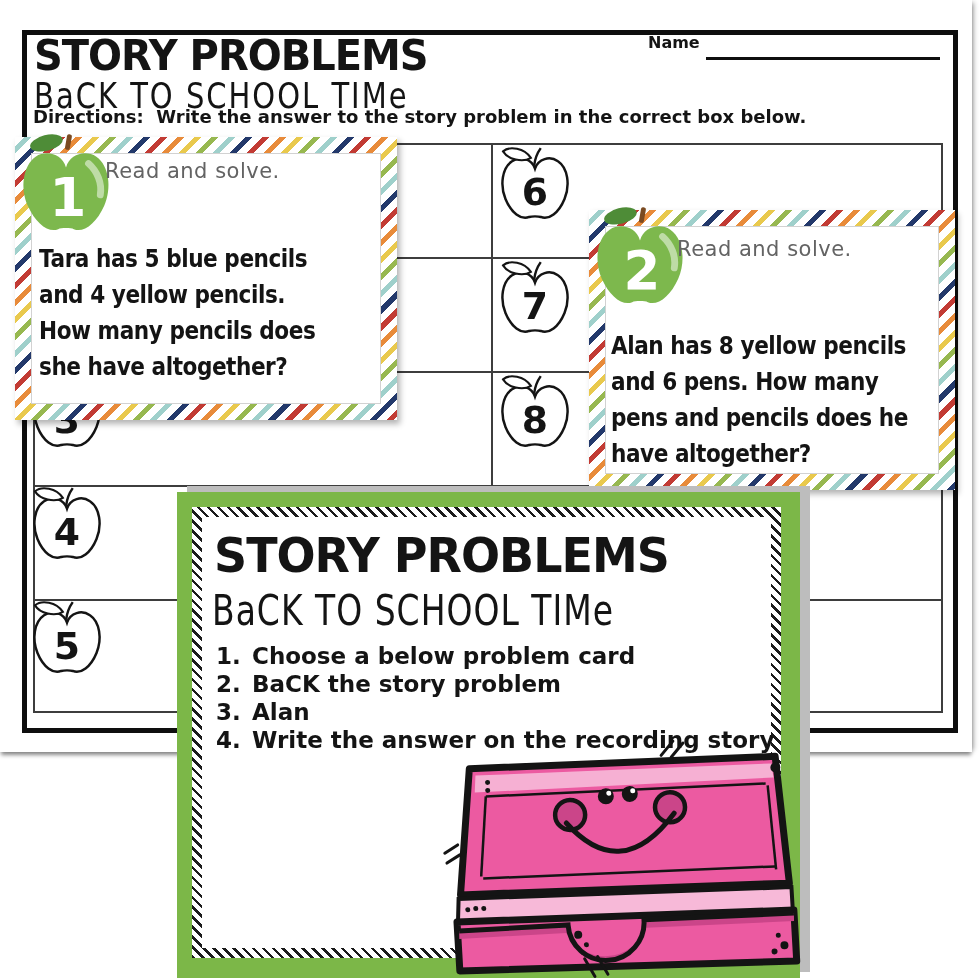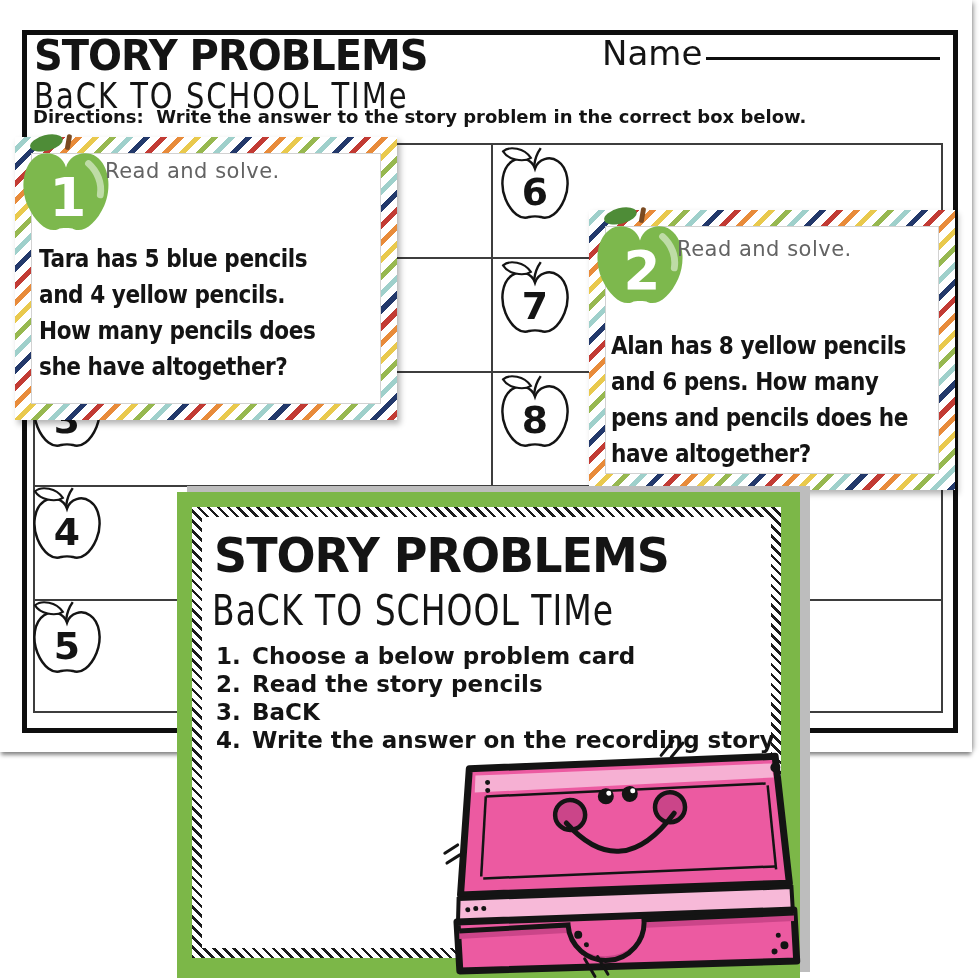--- a/index.html
+++ b/index.html
@@ -9,21 +9,21 @@
   
   .sheet{position:absolute;left:0;top:0;width:972px;height:752px;background:#fff;z-index:1;
          box-shadow:0 4px 4px -1px rgba(0,0,0,.45),4px 0 5px -2px rgba(0,0,0,.28);}
   .sheet-border{position:absolute;left:22px;top:30px;width:936px;height:703px;
                 border:5px solid #0e0e0e;box-sizing:border-box;}
   .sheet-title{position:absolute;left:34px;top:30px;font-size:40px;font-weight:bold;
                letter-spacing:-1px;transform:scaleY(1.08);transform-origin:left top;white-space:nowrap;}
   .sheet-subtitle{position:absolute;left:34px;top:74px;font-size:29px;font-weight:400;
                   letter-spacing:2px;transform:scaleY(1.25);transform-origin:left top;white-space:nowrap;}
   .sheet-directions{position:absolute;left:33px;top:106px;font-size:18px;font-weight:bold;white-space:pre;}
-  .name-label{position:absolute;left:602px;top:33px;font-size:34px;font-weight:normal;}
+  .name-label{position:absolute;left:648px;top:33px;font-size:16px;font-weight:bold;}
   .name-line{position:absolute;left:706px;top:57px;width:234px;height:3px;background:#0e0e0e;}
 
   .grid-box{position:absolute;left:33px;top:143px;width:910px;height:570px;
             border:2px solid #3d3d3d;box-sizing:border-box;}
   .hline{position:absolute;left:0;width:100%;height:2px;background:#3d3d3d;}
   .vline{position:absolute;top:0;width:2px;height:100%;background:#3d3d3d;}
   .apple-cell{position:absolute;width:74px;height:82px;}
   .apple-cell svg{width:100%;height:100%;}
 
   
@@ -190,25 +190,25 @@
     <div class="sketch-card">
       <div class="ov-title">STORY PROBLEMS</div>
       <div class="ov-subtitle">BaCK TO SCHOOL TIMe</div>
       <div class="steps">
         <div class="step">
           <span class="num">1.</span>
           <span class="txt">Choose a below problem card</span>
         </div>
         <div class="step">
           <span class="num">2.</span>
-          <span class="txt">Read the story pencils</span>
+          <span class="txt">BaCK the story problem</span>
         </div>
         <div class="step">
           <span class="num">3.</span>
-          <span class="txt">BaCK</span>
+          <span class="txt">Alan</span>
         </div>
         <div class="step">
           <span class="num">4.</span>
           <span class="txt">Write the answer on the recording story</span>
         </div>
       </div>
     </div>
   </div>
 
   <div class="pencil-box">

